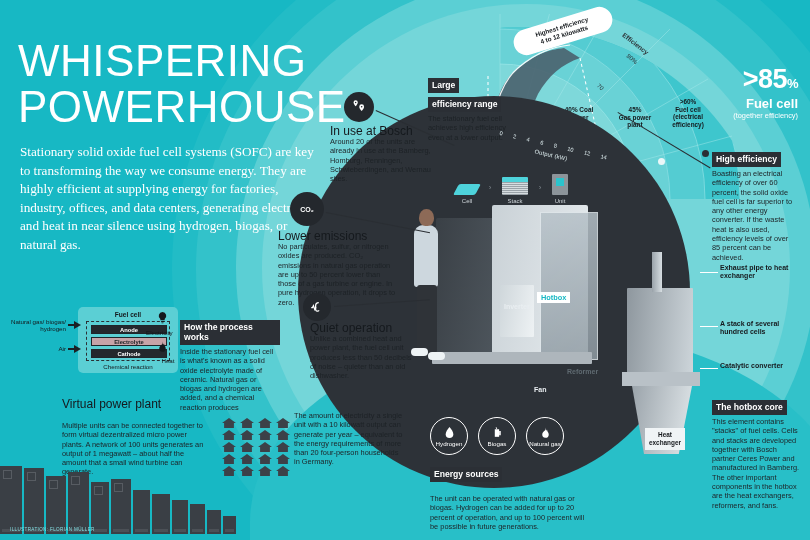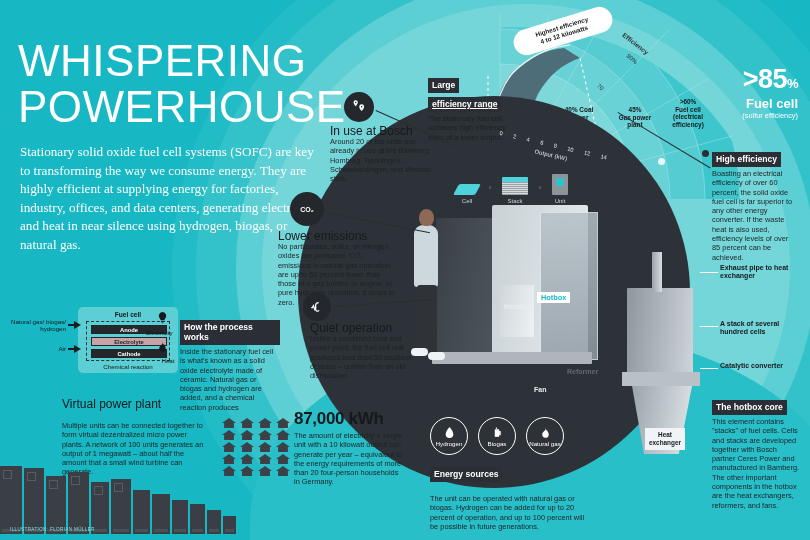--- a/index.html
+++ b/index.html
@@ -200,21 +200,21 @@
       <span>(electrical</span><br>
       <span>efficiency)</span>
     </div>
   </div>
 
   <div class="big85">
     <div class="n">
       <span>&gt;85</span><small>%</small>
     </div>
     <div class="l1">Fuel cell</div>
-    <div class="l2">(sulfur efficiency)</div>
+    <div class="l2">(together efficiency)</div>
   </div>
 
   <div class="darkcirc"></div>
 
   <div style="position:absolute;left:496px;top:142px;width:110px;height:26px;transform:rotate(13deg);">
     <div style="display:flex;justify-content:space-between;font-size:5.6px;color:#dfeef0;">
       <span>0</span>
       <span>2</span>
       <span>4</span>
       <span>6</span>
@@ -326,21 +326,21 @@
     <div class="lbl-b">Quiet operation</div>
     <div class="body-s" style="margin-top:1px;">Unlike a combined heat and power plant, the fuel cell unit produces less than 50 decibels of noise – quieter than an old dishwasher.</div>
   </div>
 
   <div class="leader" style="left:376px;top:110px;width:86px;transform:rotate(24deg);"></div>
   <div class="leader" style="left:326px;top:212px;width:106px;transform:rotate(11deg);"></div>
   <div class="leader" style="left:334px;top:306px;width:96px;transform:rotate(-4deg);"></div>
 
   <div class="block" style="left:428px;top:74px;width:84px;">
     <div class="hl">Large</div><br>
-    <div class="hl" style="margin-top:1px;text-decoration:underline;">efficiency range</div>
+    <div class="hl" style="margin-top:1px;">efficiency range</div>
     <div class="body-s" style="margin-top:2px;">The stationary fuel cell achieves high efficiency even at a lower output.</div>
   </div>
 
   <div class="block" style="left:712px;top:148px;width:86px;">
     <div class="hl">High efficiency</div>
     <div class="body-s" style="margin-top:2px;">Boasting an electrical efficiency of over 60 percent, the solid oxide fuel cell is far superior to any other energy converter. If the waste heat is also used, efficiency levels of over 85 percent can be achieved.</div>
   </div>
   <div class="leader" style="left:618px;top:112px;width:108px;transform:rotate(31deg);"></div>
 
   <div class="block" style="left:712px;top:396px;width:88px;">
@@ -494,21 +494,20 @@
       </div>
     <div class="bld" style="left:207px;width:14px; height:24px;">
         <b></b>
       </div>
     <div class="bld" style="left:223px;width:13px; height:18px;">
         <b></b>
       </div>
   </div>
 
   <div class="kwh" style="width:112px;">
-    <div class="big">87,000 kWh</div>
     <div class="body-s" style="margin-top:2px;">The amount of electricity a single unit with a 10 kilowatt output can generate per year – equivalent to the energy requirements of more than 20 four-person households in Germany.</div>
   </div>
 
   <div class="src-icon" style="left:430px;top:417px;">
     <svg width="13" height="13" viewBox="0 0 24 24" fill="#ffffff">
       <path d="M12 2C12 2 5 10 5 15a7 7 0 0 0 14 0c0-5-7-13-7-13z"></path>
     </svg>
     <span class="cap">Hydrogen</span>
   </div>
   <div class="src-icon" style="left:478px;top:417px;">

